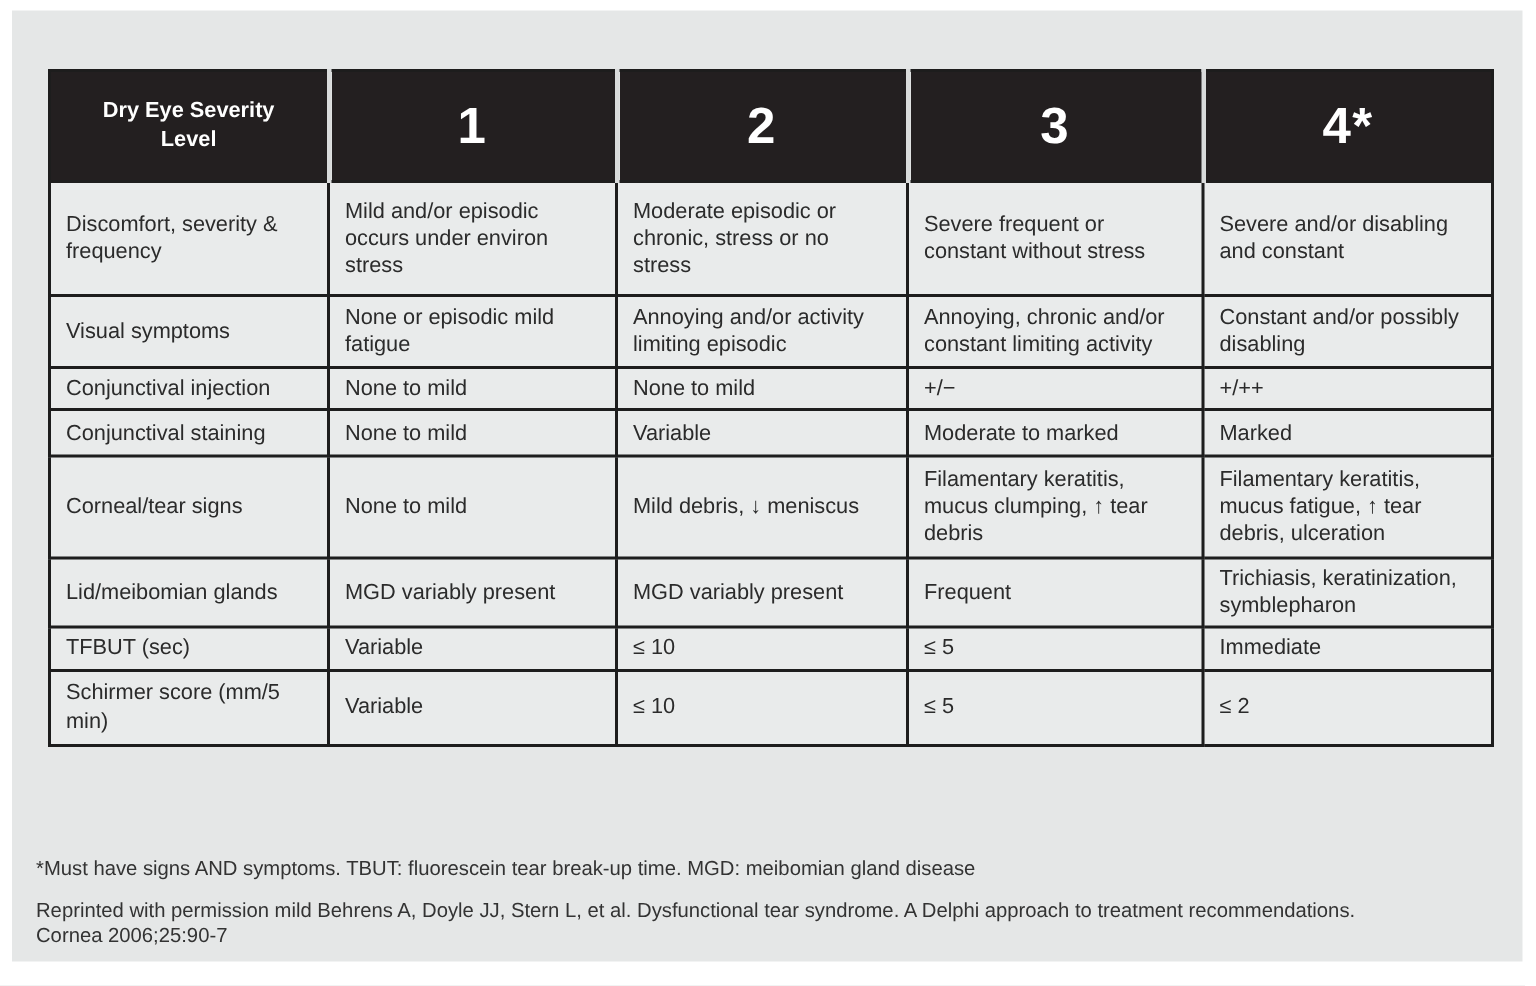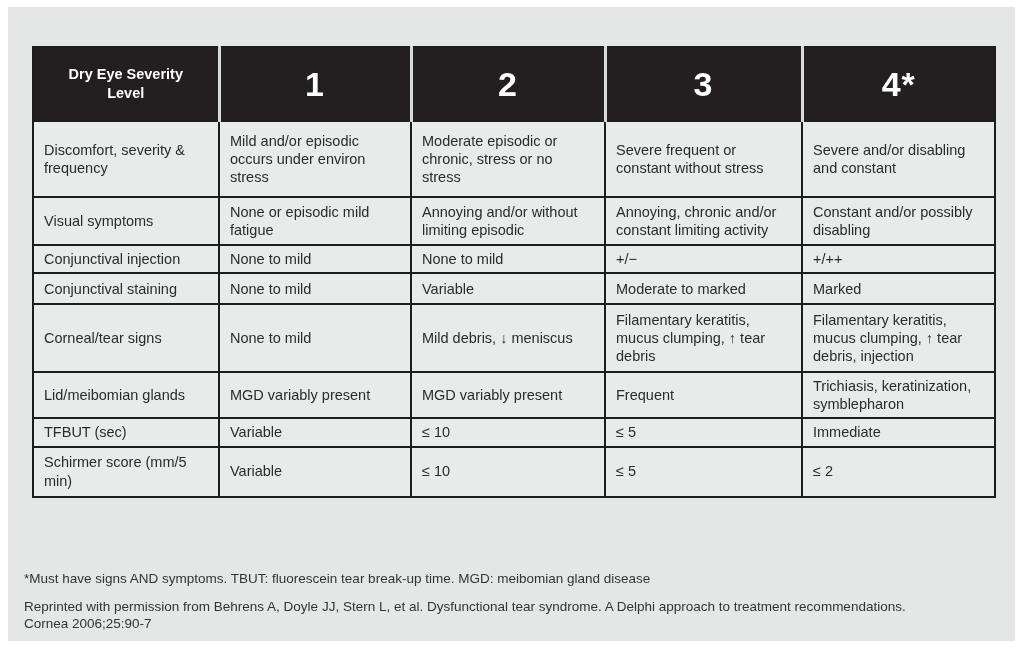--- a/index.html
+++ b/index.html
@@ -68,21 +68,21 @@
   <tr style="height:76px">
     <td>Discomfort, severity &amp; frequency</td>
     <td>Mild and/or episodic occurs under environ stress</td>
     <td>Moderate episodic or chronic, stress or no stress</td>
     <td>Severe frequent or constant without stress</td>
     <td>Severe and/or disabling and constant</td>
   </tr>
   <tr style="height:48px">
     <td>Visual symptoms</td>
     <td>None or episodic mild fatigue</td>
-    <td>Annoying and/or without limiting episodic</td>
+    <td>Annoying and/or activity limiting episodic</td>
     <td>Annoying, chronic and/or constant limiting activity</td>
     <td>Constant and/or possibly disabling</td>
   </tr>
   <tr style="height:24px">
     <td>Conjunctival injection</td>
     <td>None to mild</td>
     <td>None to mild</td>
     <td>+/−</td>
     <td>+/++</td>
   </tr>
@@ -91,21 +91,21 @@
     <td>None to mild</td>
     <td>Variable</td>
     <td>Moderate to marked</td>
     <td>Marked</td>
   </tr>
   <tr style="height:68px">
     <td>Corneal/tear signs</td>
     <td>None to mild</td>
     <td>Mild debris, ↓ meniscus</td>
     <td>Filamentary keratitis, mucus clumping, ↑ tear debris</td>
-    <td>Filamentary keratitis, mucus clumping, ↑ tear debris, injection</td>
+    <td>Filamentary keratitis, mucus fatigue, ↑ tear debris, ulceration</td>
   </tr>
   <tr style="height:46px">
     <td>Lid/meibomian glands</td>
     <td>MGD variably present</td>
     <td>MGD variably present</td>
     <td>Frequent</td>
     <td>Trichiasis, keratinization, symblepharon</td>
   </tr>
   <tr style="height:28px">
     <td>TFBUT (sec)</td>
@@ -119,16 +119,16 @@
     <td>Variable</td>
     <td>≤ 10</td>
     <td>≤ 5</td>
     <td>≤ 2</td>
   </tr>
 </tbody>
   </table>
 
 <div class="footnotes">
   <p class="fn1">*Must have signs AND symptoms. TBUT: fluorescein tear break-up time. MGD: meibomian gland disease</p>
-  <p class="fn2"><span>Reprinted with permission from Behrens A, Doyle JJ, Stern L, et al. Dysfunctional tear syndrome. A Delphi approach to treatment recommendations.</span><br>
+  <p class="fn2"><span>Reprinted with permission mild Behrens A, Doyle JJ, Stern L, et al. Dysfunctional tear syndrome. A Delphi approach to treatment recommendations.</span><br>
     <span class="journal">Cornea</span><span> 2006;25:90-7</span>
   </p>
 </div>
 
 </body></html>

